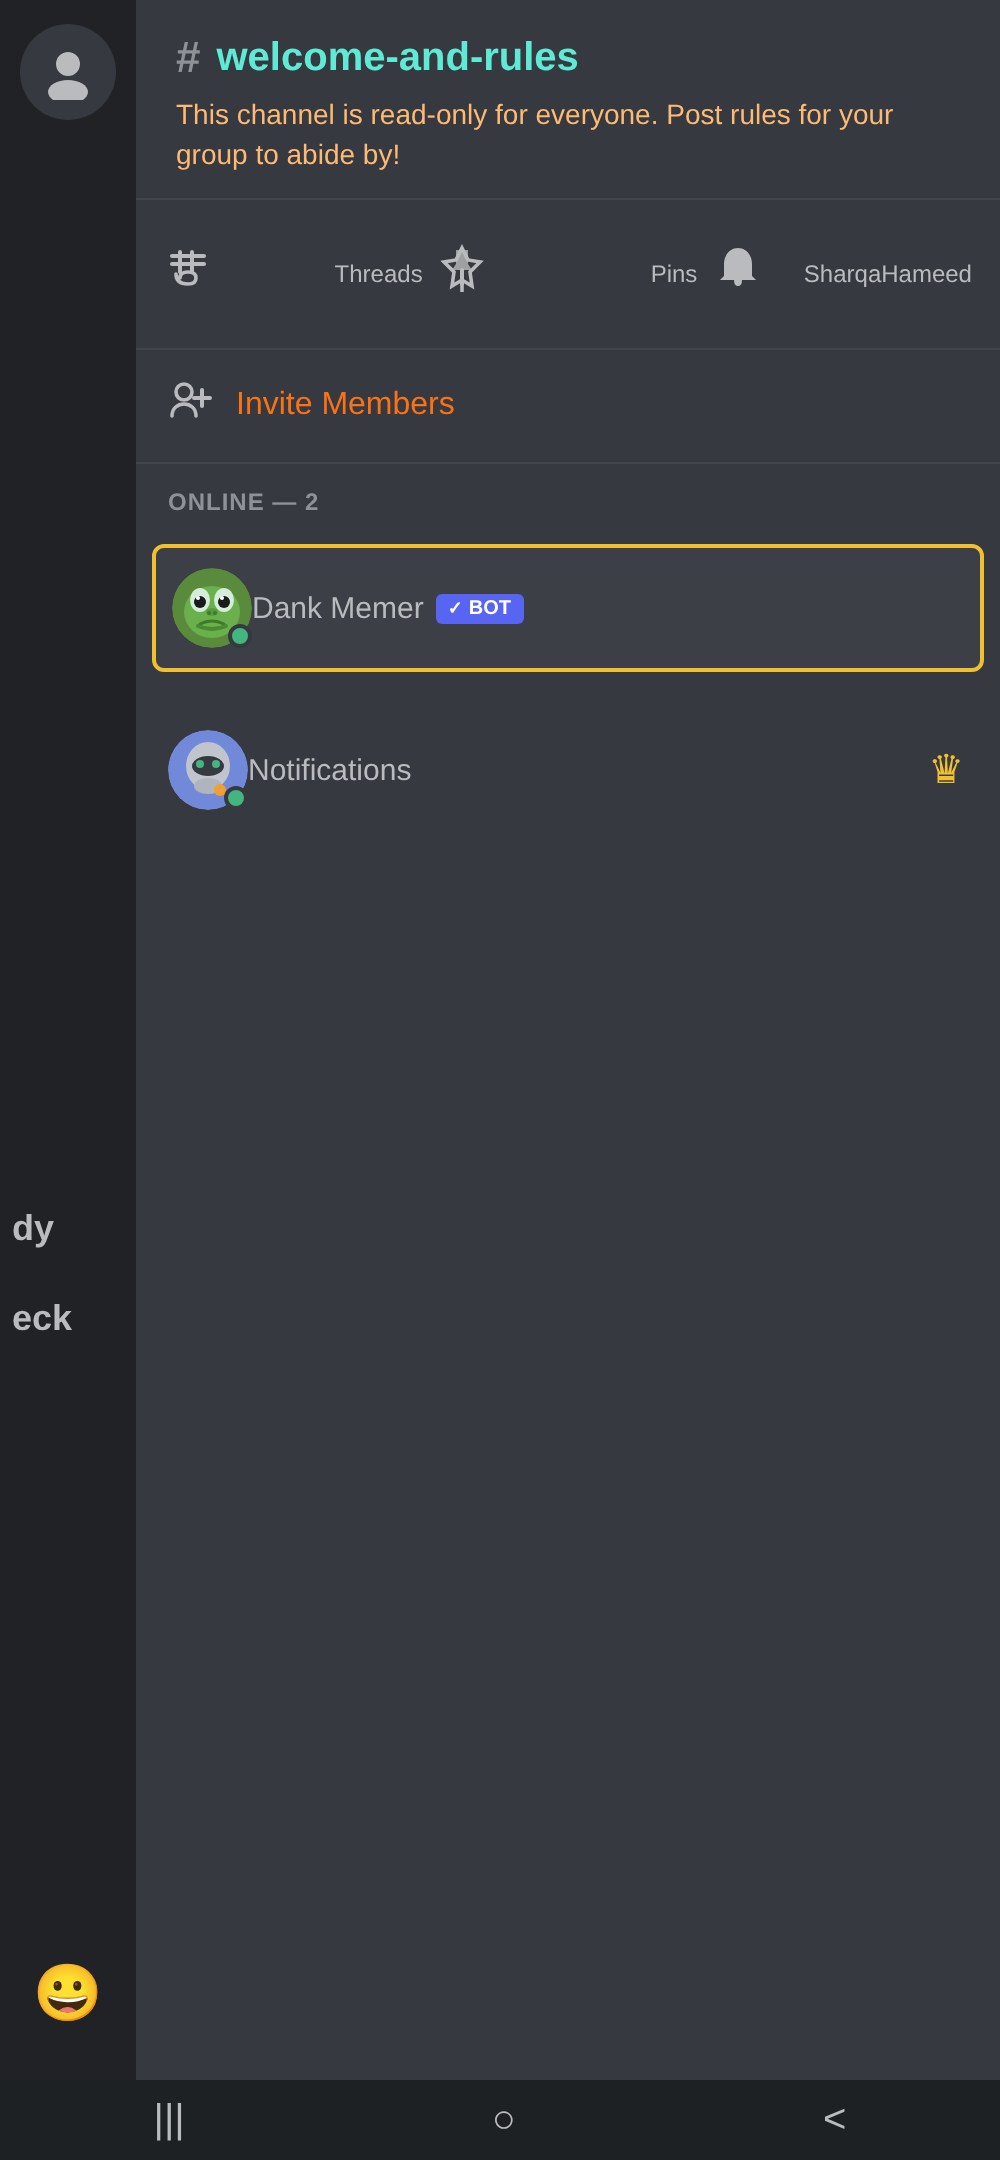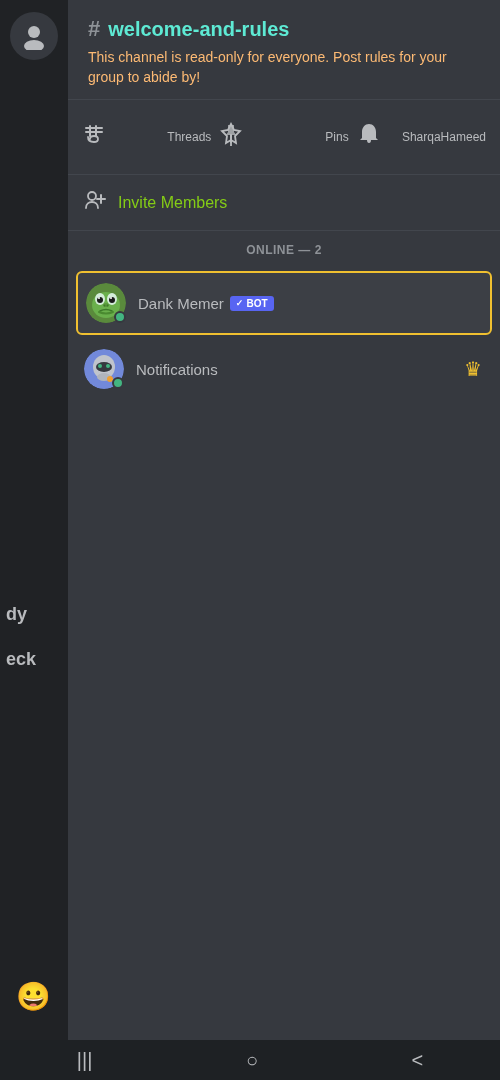--- a/index.html
+++ b/index.html
@@ -129,54 +129,52 @@
       border-bottom: 1px solid #42464d;
       cursor: pointer;
     }
 
     .invite-icon {
       color: #b9bbbe;
       font-size: 20px;
     }
 
     .invite-label {
-      color: #84cc16;
+      color: #f97316;
       font-size: 16px;
       font-weight: 500;
     }
 
     
     .online-section {
       padding: 12px 16px 6px 16px;
-      text-align: center;
     }
 
     .online-header {
       color: #8e9297;
       font-size: 12px;
       font-weight: 700;
       letter-spacing: 0.5px;
       text-transform: uppercase;
       margin-bottom: 8px;
     }
 
     
     .member-list {
       padding: 0 8px;
     }
 
     .member-item {
       display: flex;
       align-items: center;
-      gap: 12px;
       padding: 10px 8px;
       border-radius: 6px;
       cursor: pointer;
       position: relative;
-      margin-bottom: 4px;
+      margin-bottom: 19px;
     }
 
     .member-item.highlighted {
       background: #3c3f45;
       border: 2px solid #f0c030;
     }
 
     .member-avatar {
       width: 40px;
       height: 40px;

